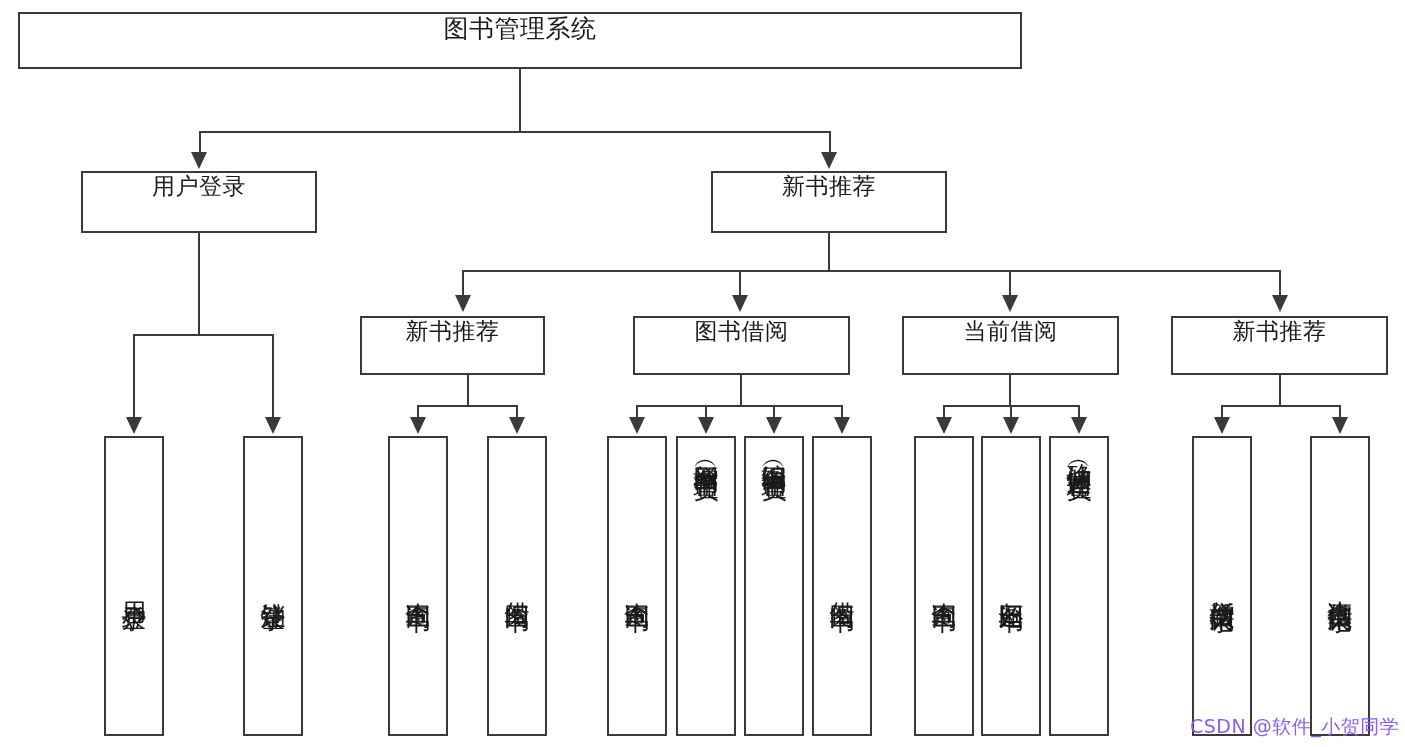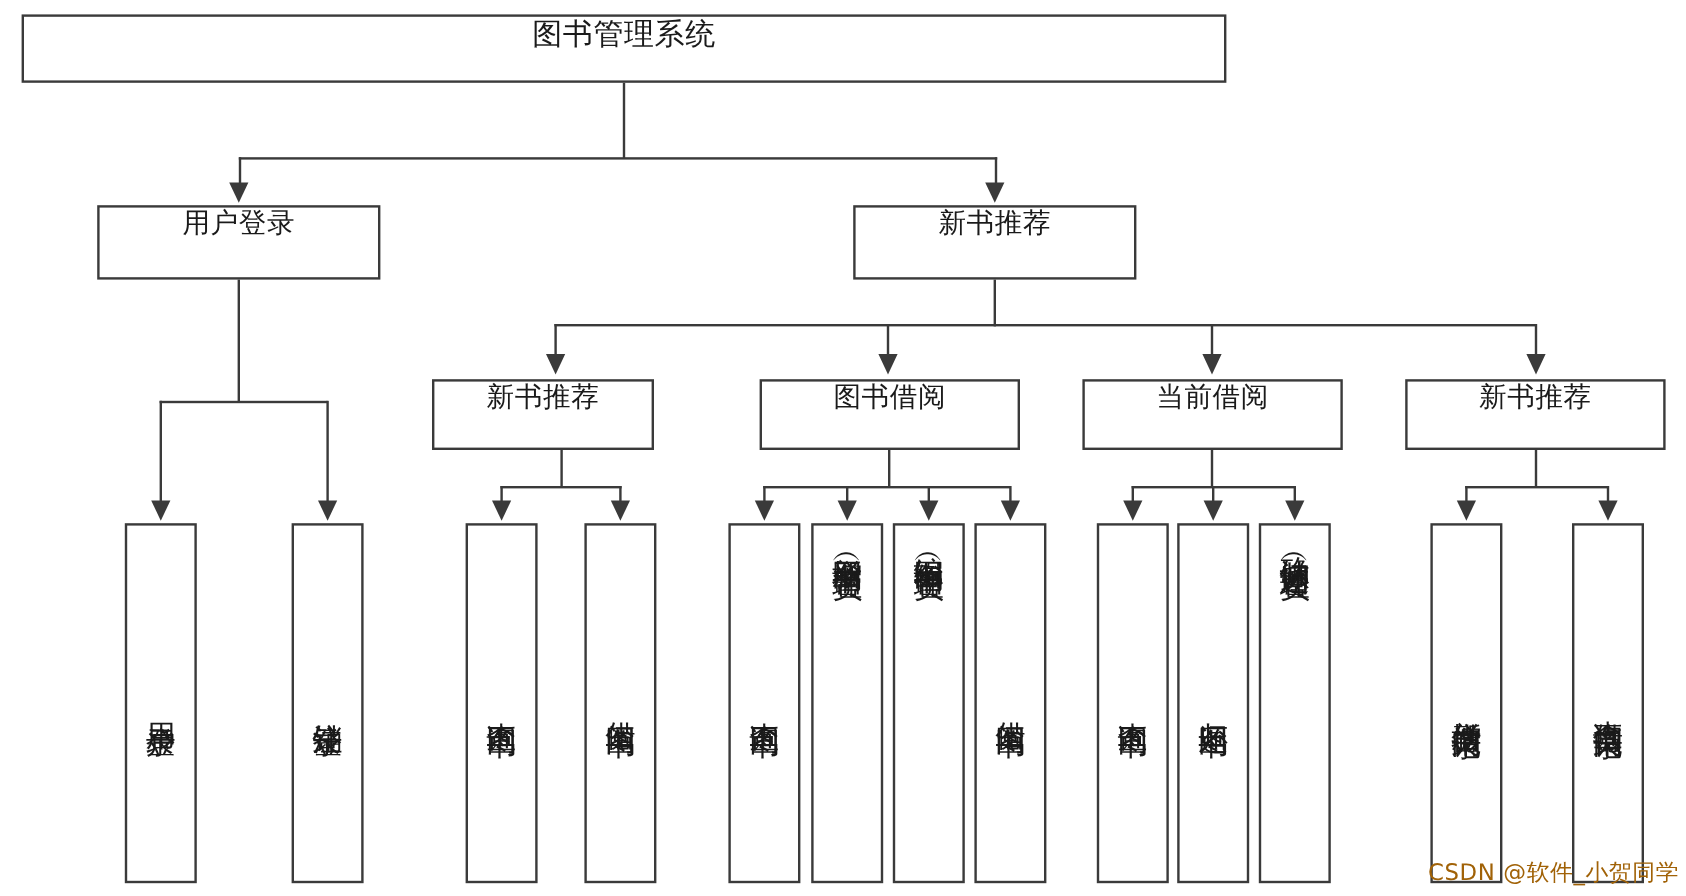--- a/index.html
+++ b/index.html
@@ -70,21 +70,21 @@
   .arrow {
     position: absolute;
     width: 0;
     height: 0;
     border-left: 8px solid transparent;
     border-right: 8px solid transparent;
     border-top: 17px solid #3a3a3a;
   }
   .watermark {
     position: absolute;
-    color: #a16207;
+    color: #8b5cf6;
     font-size: 19px;
     white-space: nowrap;
     letter-spacing: 0.5px;
   }
 </style>
 </head>
 <body>
 
 <div id="diagram-canvas">
 

